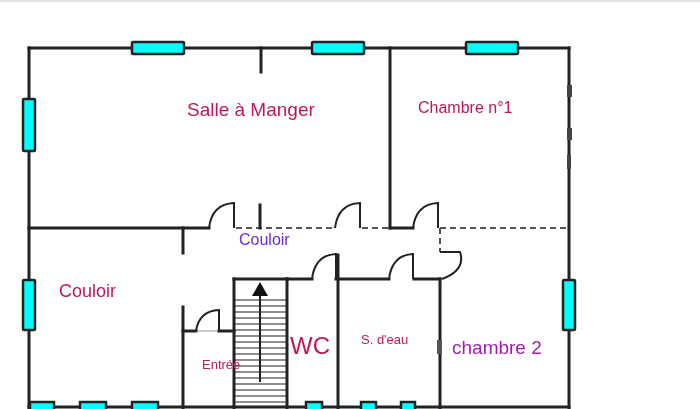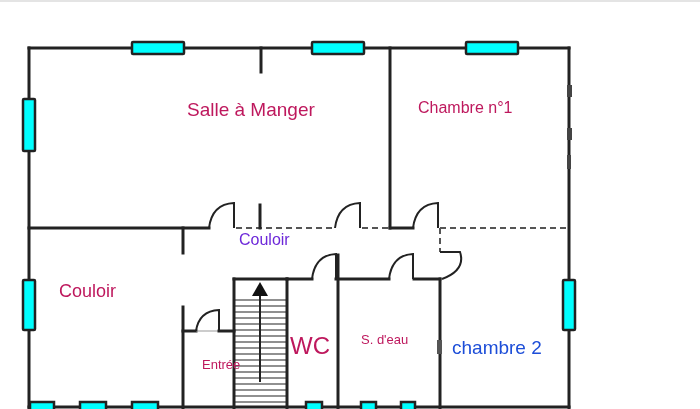--- a/index.html
+++ b/index.html
@@ -117,13 +117,13 @@
   </g>
 </svg>
 
 <span class="label" style="left:187px;top:99px;font-size:19px;">Salle à Manger</span>
 <span class="label" style="left:418px;top:99px;font-size:16px;">Chambre n°1</span>
 <span class="label" style="left:239px;top:231px;font-size:16px;color:#6d28d9;">Couloir</span>
 <span class="label" style="left:59px;top:281px;font-size:18px;">Couloir</span>
 <span class="label" style="left:202px;top:357px;font-size:13px;">Entrée</span>
 <span class="label" style="left:290px;top:332px;font-size:24px;">WC</span>
 <span class="label" style="left:361px;top:332px;font-size:13px;">S. d'eau</span>
-<span class="label" style="left:452px;top:337px;font-size:19px;color:#1d4ed8;">chambre 2</span>
+<span class="label" style="left:452px;top:337px;font-size:19px;color:#a21caf;">chambre 2</span>
 
 </body></html>

